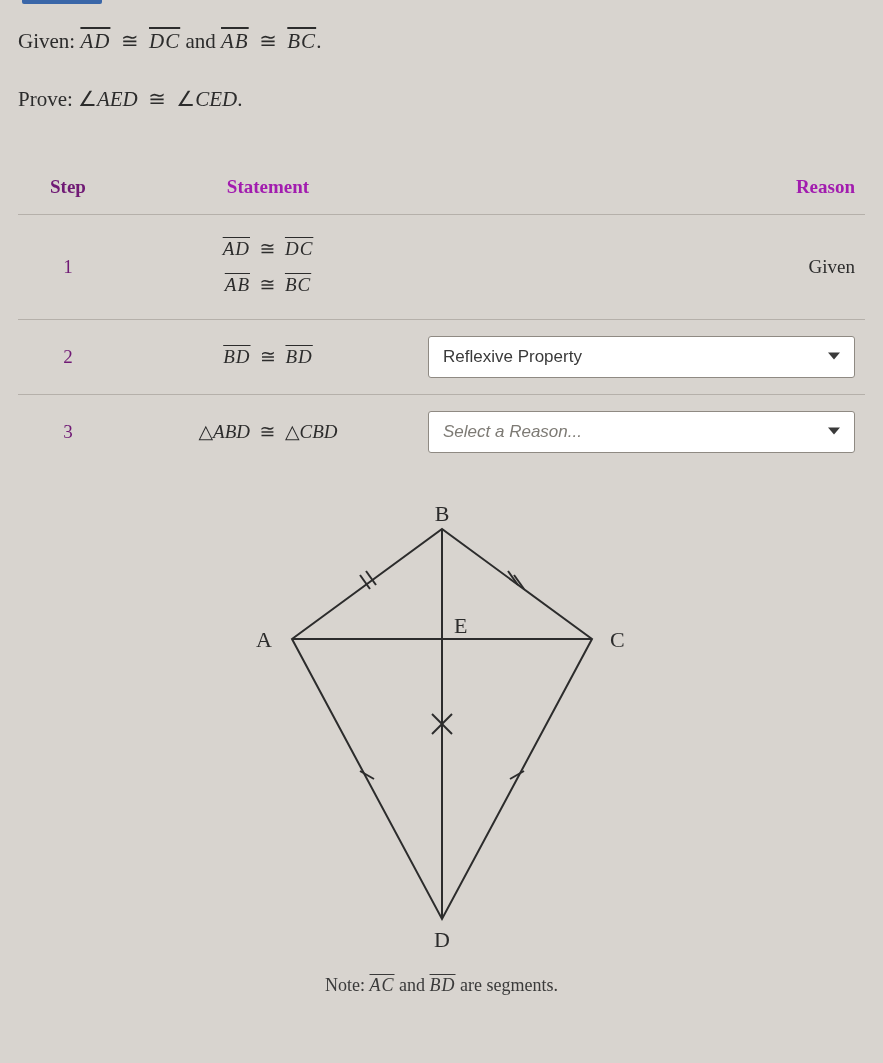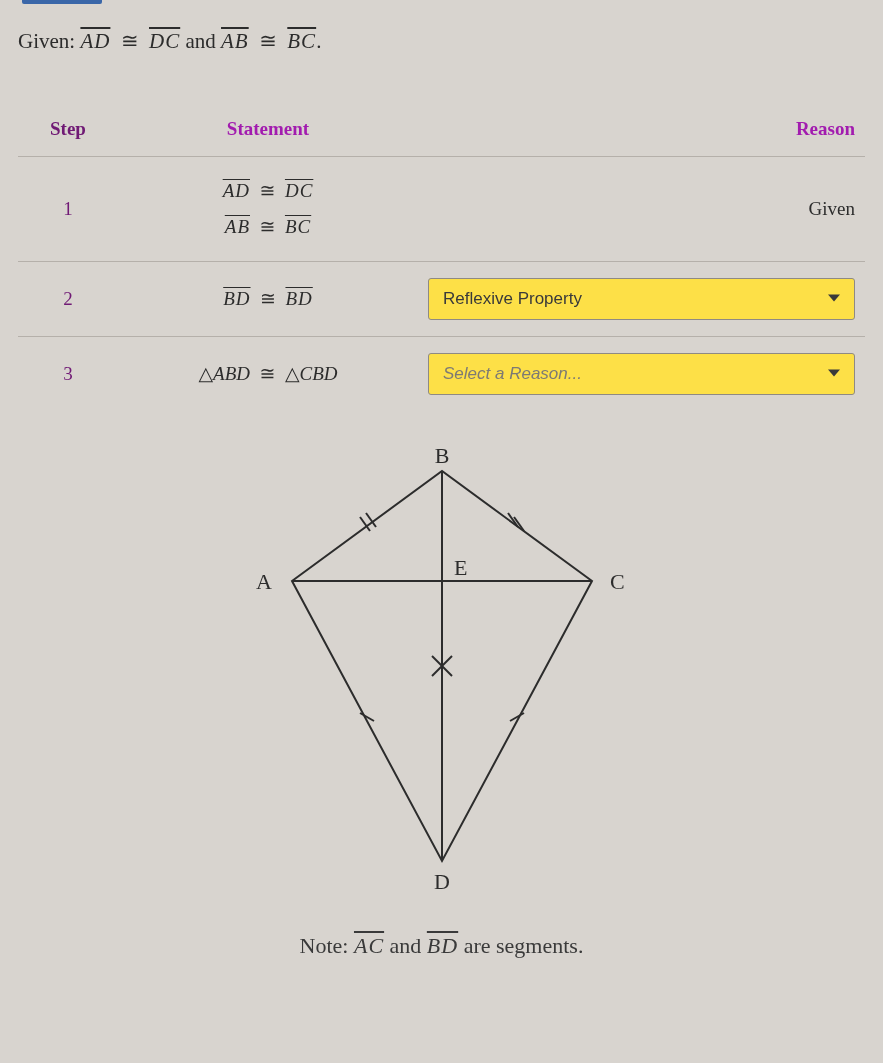--- a/index.html
+++ b/index.html
@@ -31,49 +31,55 @@
   .proof tr:first-child th,.proof tr:first-child td{border-top:none;}
   .proof th{font-weight:700;color:#a21caf;}
   .proof .step-col{width:80px;text-align:center;color:#701a75;}
   .proof .stmt-col{width:280px;text-align:center;}
   .proof .reason-col{}
   .stmt-line{line-height:1.9;}
   .reason-plain{color:#2c2c2c;}
   .reason-select{
     display:flex;justify-content:space-between;align-items:center;
     border:1px solid #8f8a83;
-    background:#fde047;
+    background:#ffffff;
     padding:10px 14px;
     border-radius:3px;
     font-family:Arial,Helvetica,sans-serif;
     font-size:17px;color:#3a3a3a;
     cursor:pointer;
   }
   .reason-select .chev svg{width:12px;height:12px;fill:#3a3a3a;}
   .reason-select.placeholder{color:#7d7a74;font-style:italic;}
 
   
   .figure-wrap{display:flex;justify-content:center;margin-top:30px;}
-  .note{text-align:center;font-size:22px;color:#3a3a3a;margin-top:32px;}
+  .note{text-align:center;font-size:18px;color:#3a3a3a;margin-top:16px;}
 </style>
 </head>
 <body>
 
 <div class="top-tab"></div>
 
 <div class="problem">
   <div>
     <span>Given: </span>
     <span class="ov">AD</span>
     &nbsp;≅&nbsp;
     <span class="ov">DC</span>
     <span> and </span>
     <span class="ov">AB</span>
     &nbsp;≅&nbsp;
     <span class="ov">BC</span><span>.</span>
+  </div>
+  <div style="margin-top:18px;">
+    <span>Prove: </span>
+    ∠<span class="mi">AED</span>
+    &nbsp;≅&nbsp;
+    ∠<span class="mi">CED</span><span>.</span>
   </div>
 </div>
 
 <table class="proof">
   <tbody>
       <tr>
     <th class="step-col">Step</th>
     <th class="stmt-col">Statement</th>
     <th class="reason-col">Reason</th>
   </tr>

